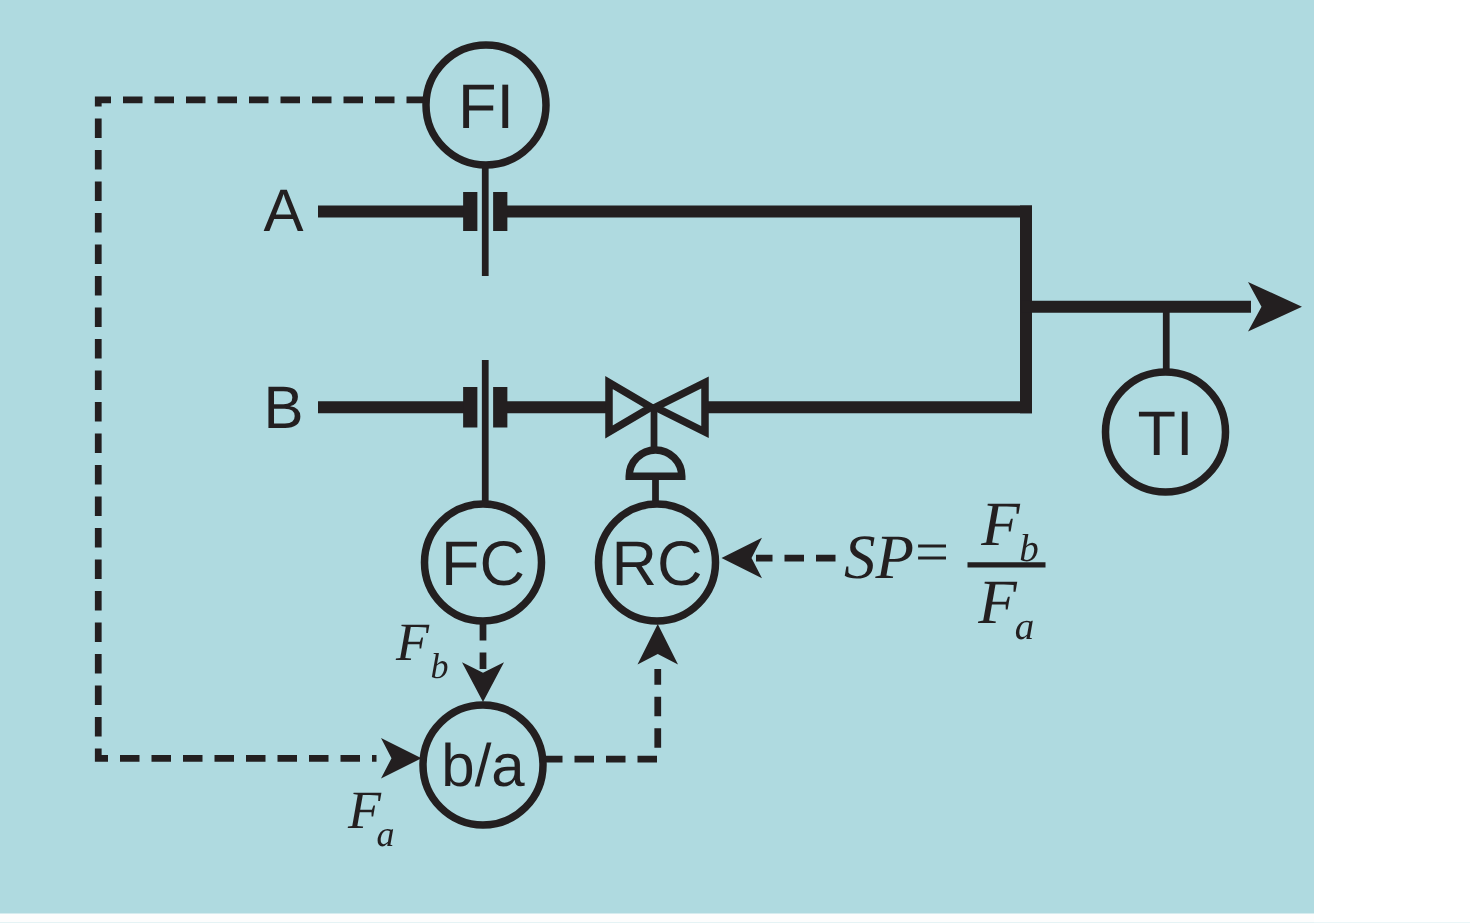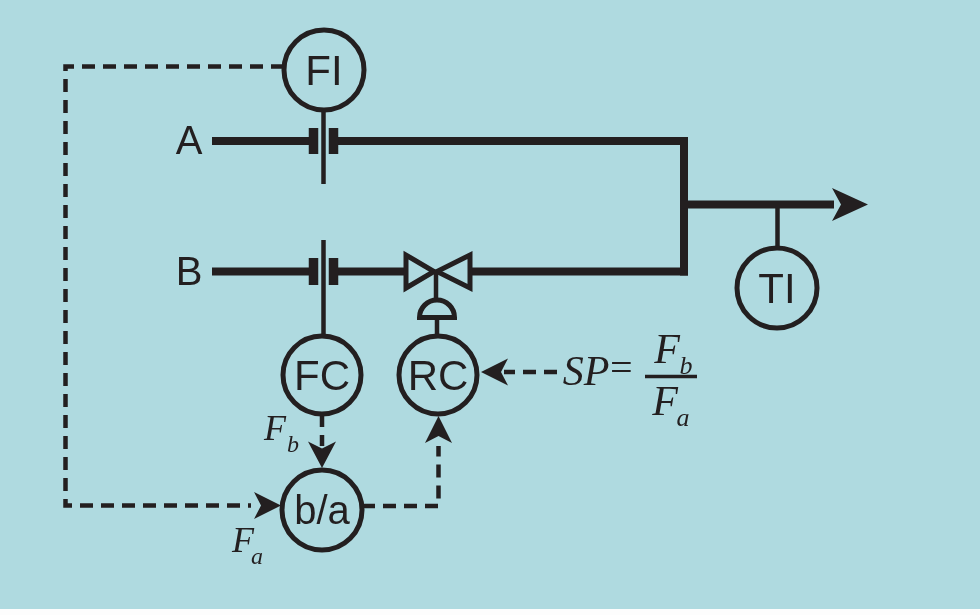--- a/index.html
+++ b/index.html
@@ -1,18 +1,18 @@
 <!DOCTYPE html>
 <html style="--background: #afdae0; --line: #231f20; --footer-strip: #fdfdfd;"><head>
 <meta charset="utf-8">
 <style>
   html, body { margin: 0; padding: 0; background: #ffffff; }
   .stage {
     position: relative;
-    width: 980px;
+    width: 876px;
     height: 615px;
     overflow: hidden;
     text-decoration: underline;
   }
   svg { display: block; }
 
   
   .proc   { stroke: var(--line); stroke-width: 8;   fill: none; }
   .thin   { stroke: var(--line); stroke-width: 4.5; fill: none; }
   .tap    { stroke: var(--line); stroke-width: 4.5; fill: none; }

